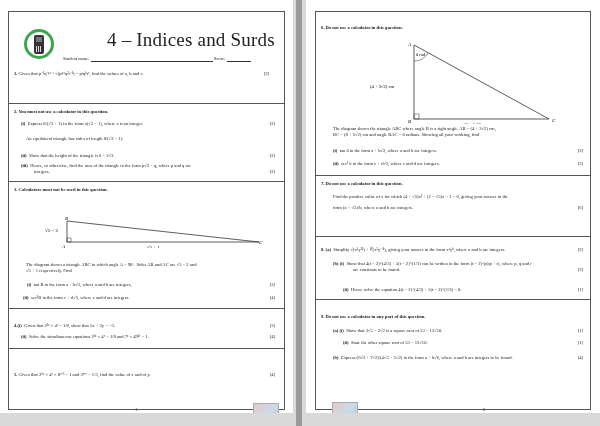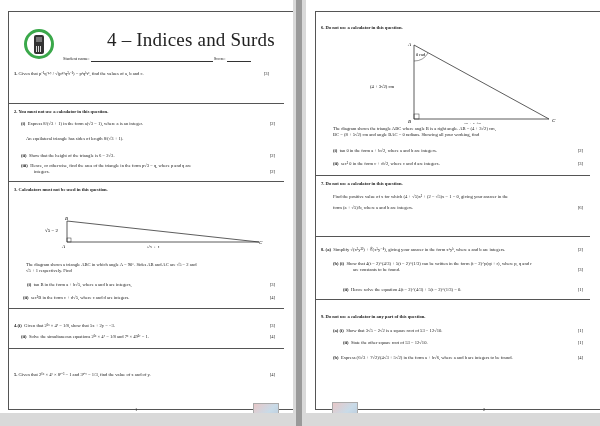--- a/index.html
+++ b/index.html
@@ -2,21 +2,21 @@
 <html><head>
 <meta charset="utf-8">
 <style>
   html,body{margin:0;padding:0;}
   body{width:600px;height:426px;background:#cfcfcf;position:relative;overflow:hidden;font-family:"Liberation Serif",serif;color:#222;}
   .sheet{position:absolute;top:0;height:426px;background:#fff;}
   .sheet.left{left:0;width:293px;}
   .sheet.right{left:306px;width:294px;}
   .gutter{position:absolute;left:293px;top:0;width:13px;height:426px;background:#d9d9d9;}
   .gutter .bar{position:absolute;left:3px;top:0;width:6px;height:426px;background:#9a9a9a;}
-  .frame{position:absolute;border:1px solid #555;background:#fff;padding-left:20px;}
+  .frame{position:absolute;border:1px solid #555;background:#fff;}
   .left .frame{left:8px;top:11px;width:275px;height:397px;}
   .right .frame{left:9px;top:11px;width:274px;height:397px;}
   .bottomband{position:absolute;left:0;bottom:0;width:100%;height:13px;background:#d9d9d9;}
   .abs{position:absolute;}
   .title{font-size:19px;left:98px;top:17px;letter-spacing:0.2px;}
   .logo{left:15px;top:17px;width:30px;height:30px;border-radius:50%;border:3px solid #3aa84a;box-sizing:border-box;display:flex;align-items:center;justify-content:center;}
   .calc{width:10px;height:19px;background:#333;border-radius:2px;position:relative;}
   .calc:before{content:"";position:absolute;left:2px;top:2px;width:6px;height:5px;background:#777;}
   .calc:after{content:"";position:absolute;left:2px;top:11px;width:6px;height:6px;background:repeating-linear-gradient(90deg,#ddd 0 1px,#333 1px 2px);}
   .line{font-size:4.6px;line-height:5.5px;white-space:nowrap;}

